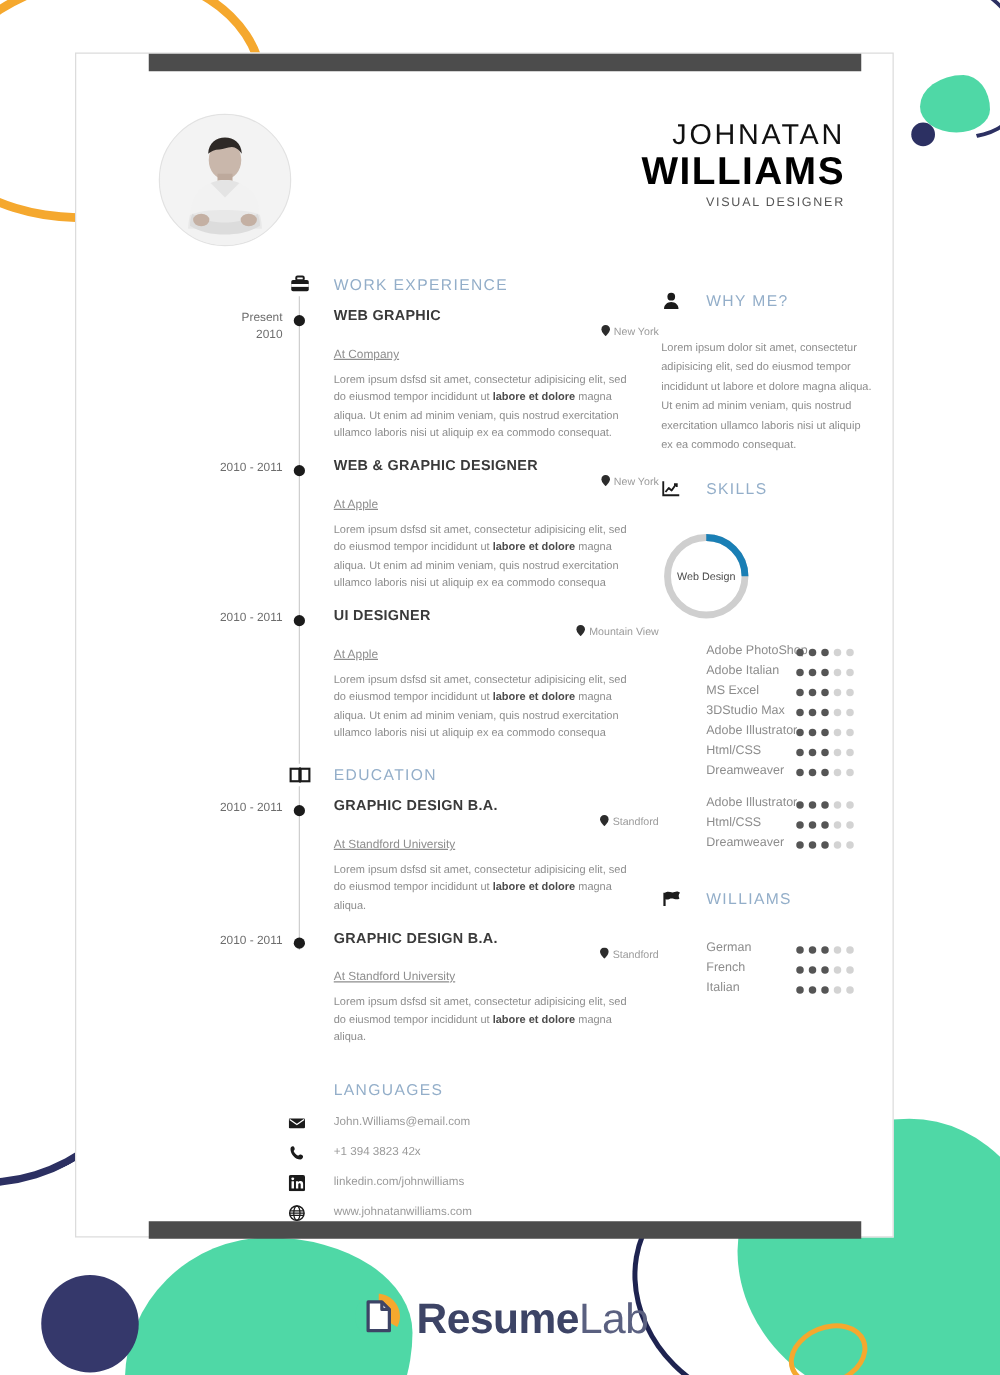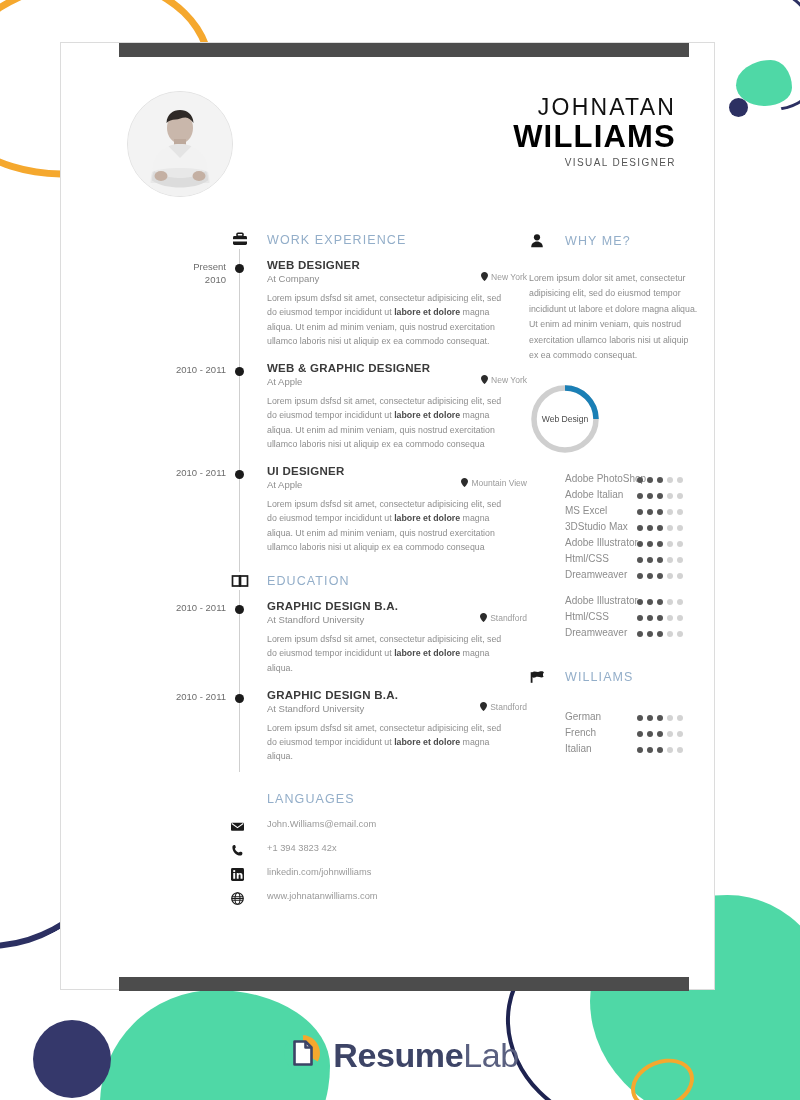--- a/index.html
+++ b/index.html
@@ -80,21 +80,21 @@
     font-weight:400;
   }
   #last-name{
     font-size:31px;letter-spacing:1.2px;color:#000;font-weight:bold;line-height:1.05;
   }
   #job-title{
     font-size:10px;letter-spacing:1.4px;color:#555;margin-top:4px;
   }
 
   
-  #left-col{position:absolute;left:0;top:188px;width:450px;}
+  #left-col{position:absolute;left:0;top:176px;width:450px;}
   #right-col{position:absolute;left:468px;top:190px;width:180px;}
 
   
   #timeline-wrap{position:relative;}
   #timeline-line{
     position:absolute;left:178px;top:14px;width:1px;background:#cfcfcf;
   }
   .tl-section-head{position:relative;height:28px;margin-left:0;}
   .tl-section-head .ico{position:absolute;left:170px;top:0;width:18px;height:18px;background:#fff;}
   .tl-section-head .ttl{position:absolute;left:206px;top:2px;font-size:12.5px;letter-spacing:1.1px;color:#93aec9;}
@@ -103,21 +103,21 @@
   .entry .dates{
     position:absolute;left:60px;top:2px;width:105px;text-align:right;
     font-size:9.5px;color:#6d6d6d;line-height:1.35;
   }
   .entry .bullet{
     position:absolute;left:174px;top:5px;width:9px;height:9px;border-radius:50%;
     background:#1b1b1b;
   }
   .entry .body{margin-left:206px;padding-right:0;position:relative;}
   .entry .role{font-size:11.5px;font-weight:bold;color:#3a3a3a;letter-spacing:.25px;}
-  .entry .company{font-size:9.5px;color:#8d8d8d;margin-top:2px;}
+  .entry .company{font-size:9.5px;color:#8d8d8d;margin-top:19px;text-decoration:underline;}
   .entry .loc{
     position:absolute;right:-16px;top:13px;font-size:8.5px;color:#9b9b9b;white-space:nowrap;
   }
   .entry .loc .pin{color:#2c2c2c;font-size:8.5px;margin-right:3px;}
   .entry .desc{
     font-size:8.8px;color:#8d8d8d;line-height:1.62;margin-top:7px;max-width:288px;
   }
   .entry .desc b{color:#4c4c4c;font-weight:bold;}
 
   
@@ -220,21 +220,21 @@
           </svg>
         </span>
         <span class="ttl">WORK EXPERIENCE</span>
       </div>
 
       <div id="work-entries">
           <div class="entry">
     <div class="dates">Present<br>2010</div>
     <div class="bullet"></div>
     <div class="body">
-      <div class="role">WEB DESIGNER</div>
+      <div class="role">WEB GRAPHIC</div>
       <div class="company">At Company</div>
       <div class="loc"><span class="pin"><svg width="7" height="9" viewBox="0 0 7 9" style="vertical-align:-1px">
                     <path d="M3.5 0C1.6 0 0 1.5 0 3.4 0 5.6 3.5 9 3.5 9S7 5.6 7 3.4C7 1.5 5.4 0 3.5 0z" fill="#2c2c2c"></path>
                   </svg></span>New York</div>
       <div class="desc">Lorem ipsum dsfsd sit amet, consectetur adipisicing elit, sed do eiusmod tempor incididunt ut <b>labore et dolore</b> magna aliqua. Ut enim ad minim veniam, quis nostrud exercitation ullamco laboris nisi ut aliquip ex ea commodo consequat.</div>
     </div>
   </div>
           <div class="entry">
     <div class="dates">2010 - 2011</div>
     <div class="bullet"></div>
@@ -346,20 +346,30 @@
             <circle cx="8" cy="4.3" r="3.1" fill="#1b1b1b"></circle>
             <path d="M2.2 14.2c0-3.4 2.6-5.6 5.8-5.6s5.8 2.2 5.8 5.6z" fill="#1b1b1b"></path>
           </svg>
         </span>
         <span class="ttl">WHY ME?</span>
       </div>
       <div id="why-text">Lorem ipsum dolor sit amet, consectetur adipisicing elit, sed do eiusmod tempor incididunt ut labore et dolore magna aliqua. Ut enim ad minim veniam, quis nostrud exercitation ullamco laboris nisi ut aliquip ex ea commodo consequat.</div>
     </div>
 
     <div class="r-block">
+      <div class="r-head">
+        <span class="ico">
+          <svg width="16" height="16" viewBox="0 0 16 16">
+            <path d="M1.6 2v11.2h12.8" fill="none" stroke="#1b1b1b" stroke-width="1.5"></path>
+            <path d="M3.4 10.6l2.6-3.2 2.3 2 3.2-4.6" fill="none" stroke="#1b1b1b" stroke-width="1.5" stroke-linejoin="round"></path>
+            <path d="M10.2 4.4h2.2v2.2" fill="none" stroke="#1b1b1b" stroke-width="1.5"></path>
+          </svg>
+        </span>
+        <span class="ttl">SKILLS</span>
+      </div>
       <div id="rings">
           <div class="ring">
     <svg width="72" height="72" viewBox="0 0 72 72">
       <circle cx="36" cy="36" r="31" fill="none" stroke="#cfcfcf" stroke-width="5.5"></circle>
       <circle cx="36" cy="36" r="31" fill="none" stroke="#1a7fb5" stroke-width="5.5" stroke-dasharray="48.69468613064179 146.08405839192537" transform="rotate(-90 36 36)"></circle>
     </svg>
     <div class="lbl">Web Design</div>
   </div>
         </div>
       <div id="skill-dots-a" class="dot-list">

